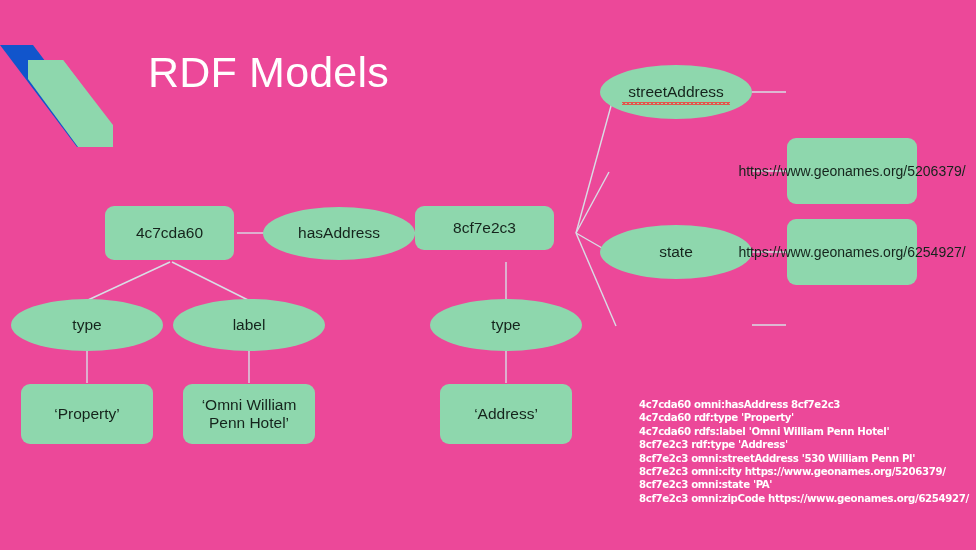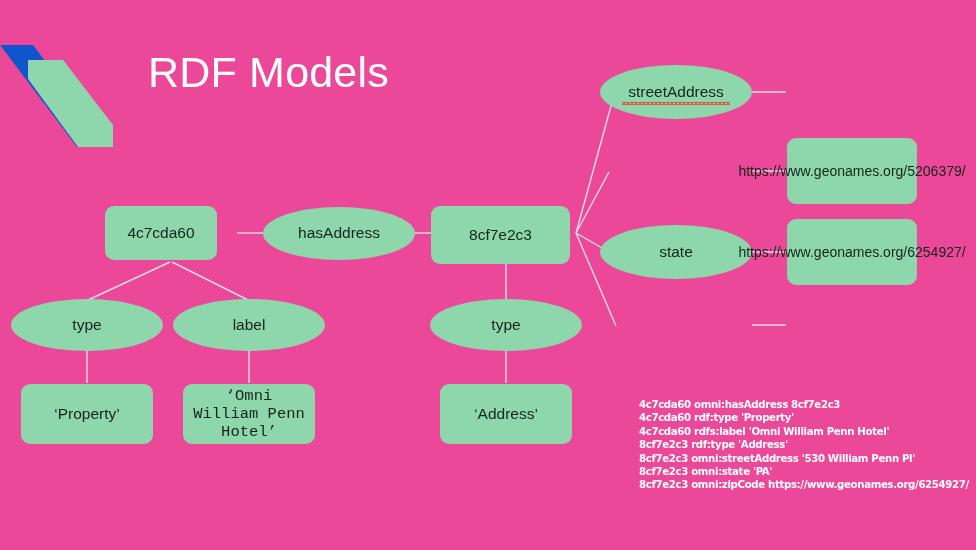--- a/index.html
+++ b/index.html
@@ -136,49 +136,49 @@
     <line x1="576" y1="233" x2="609" y2="172"></line>
     <line x1="576" y1="233" x2="609" y2="252"></line>
     <line x1="576" y1="233" x2="616" y2="326"></line>
 
     <line x1="752" y1="92" x2="786" y2="92"></line>
     <line x1="752" y1="171" x2="786" y2="171"></line>
     <line x1="752" y1="252" x2="786" y2="252"></line>
     <line x1="752" y1="325" x2="786" y2="325"></line>
   </svg>
 
-  <div class="node box" style="left:105px; top:206px; width:112px; height:54px;">
+  <div class="node box" style="left:105px; top:206px; width:129px; height:54px;">
     <span class="inner">4c7cda60</span>
   </div>
 
   <div class="node ellipse" style="left:263px; top:207px; width:152px; height:53px;">
     <span class="inner">hasAddress</span>
   </div>
 
-  <div class="node box" style="left:431px; top:206px; width:139px; height:58px;">
+  <div class="node box" style="left:415px; top:206px; width:139px; height:44px;">
     <span class="inner">8cf7e2c3</span>
   </div>
 
   <div class="node ellipse" style="left:11px; top:299px; width:152px; height:52px;">
     <span class="inner">type</span>
   </div>
 
   <div class="node ellipse" style="left:173px; top:299px; width:152px; height:52px;">
     <span class="inner">label</span>
   </div>
 
   <div class="node ellipse" style="left:430px; top:299px; width:152px; height:52px;">
     <span class="inner">type</span>
   </div>
 
   <div class="node box" style="left:21px; top:384px; width:132px; height:60px;">
     <span class="inner">‘Property’</span>
   </div>
 
-  <div class="node box" style="left:183px; top:384px; width:132px; height:60px;font-family:Liberation Mono, monospace;">
+  <div class="node box" style="left:183px; top:384px; width:132px; height:60px;">
     <span class="inner">‘Omni William Penn Hotel’</span>
   </div>
 
   <div class="node ellipse" style="left:600px; top:65px; width:152px; height:54px;">
     <span class="inner squiggle">streetAddress</span>
   </div>
 
   <div class="node box" style="left:440px; top:384px; width:132px; height:60px;">
     <span class="inner">‘Address’</span>
   </div>
@@ -198,17 +198,18 @@
     <span class="inner">https://www.geonames.org/6254927/</span>
   </div>
 
 
   <div id="triples">
       <div>4c7cda60 omni:hasAddress 8cf7e2c3</div>
       <div>4c7cda60 rdf:type 'Property'</div>
       <div>4c7cda60 rdfs:label 'Omni William Penn Hotel'</div>
       <div>8cf7e2c3 rdf:type 'Address'</div>
       <div>8cf7e2c3 omni:streetAddress '530 William Penn Pl'</div>
+      <div>8cf7e2c3 omni:city  https://www.geonames.org/5206379/</div>
       <div>8cf7e2c3 omni:state 'PA'</div>
       <div>8cf7e2c3 omni:zipCode https://www.geonames.org/6254927/</div>
     </div>
 
 </div>
 
 </body></html>

